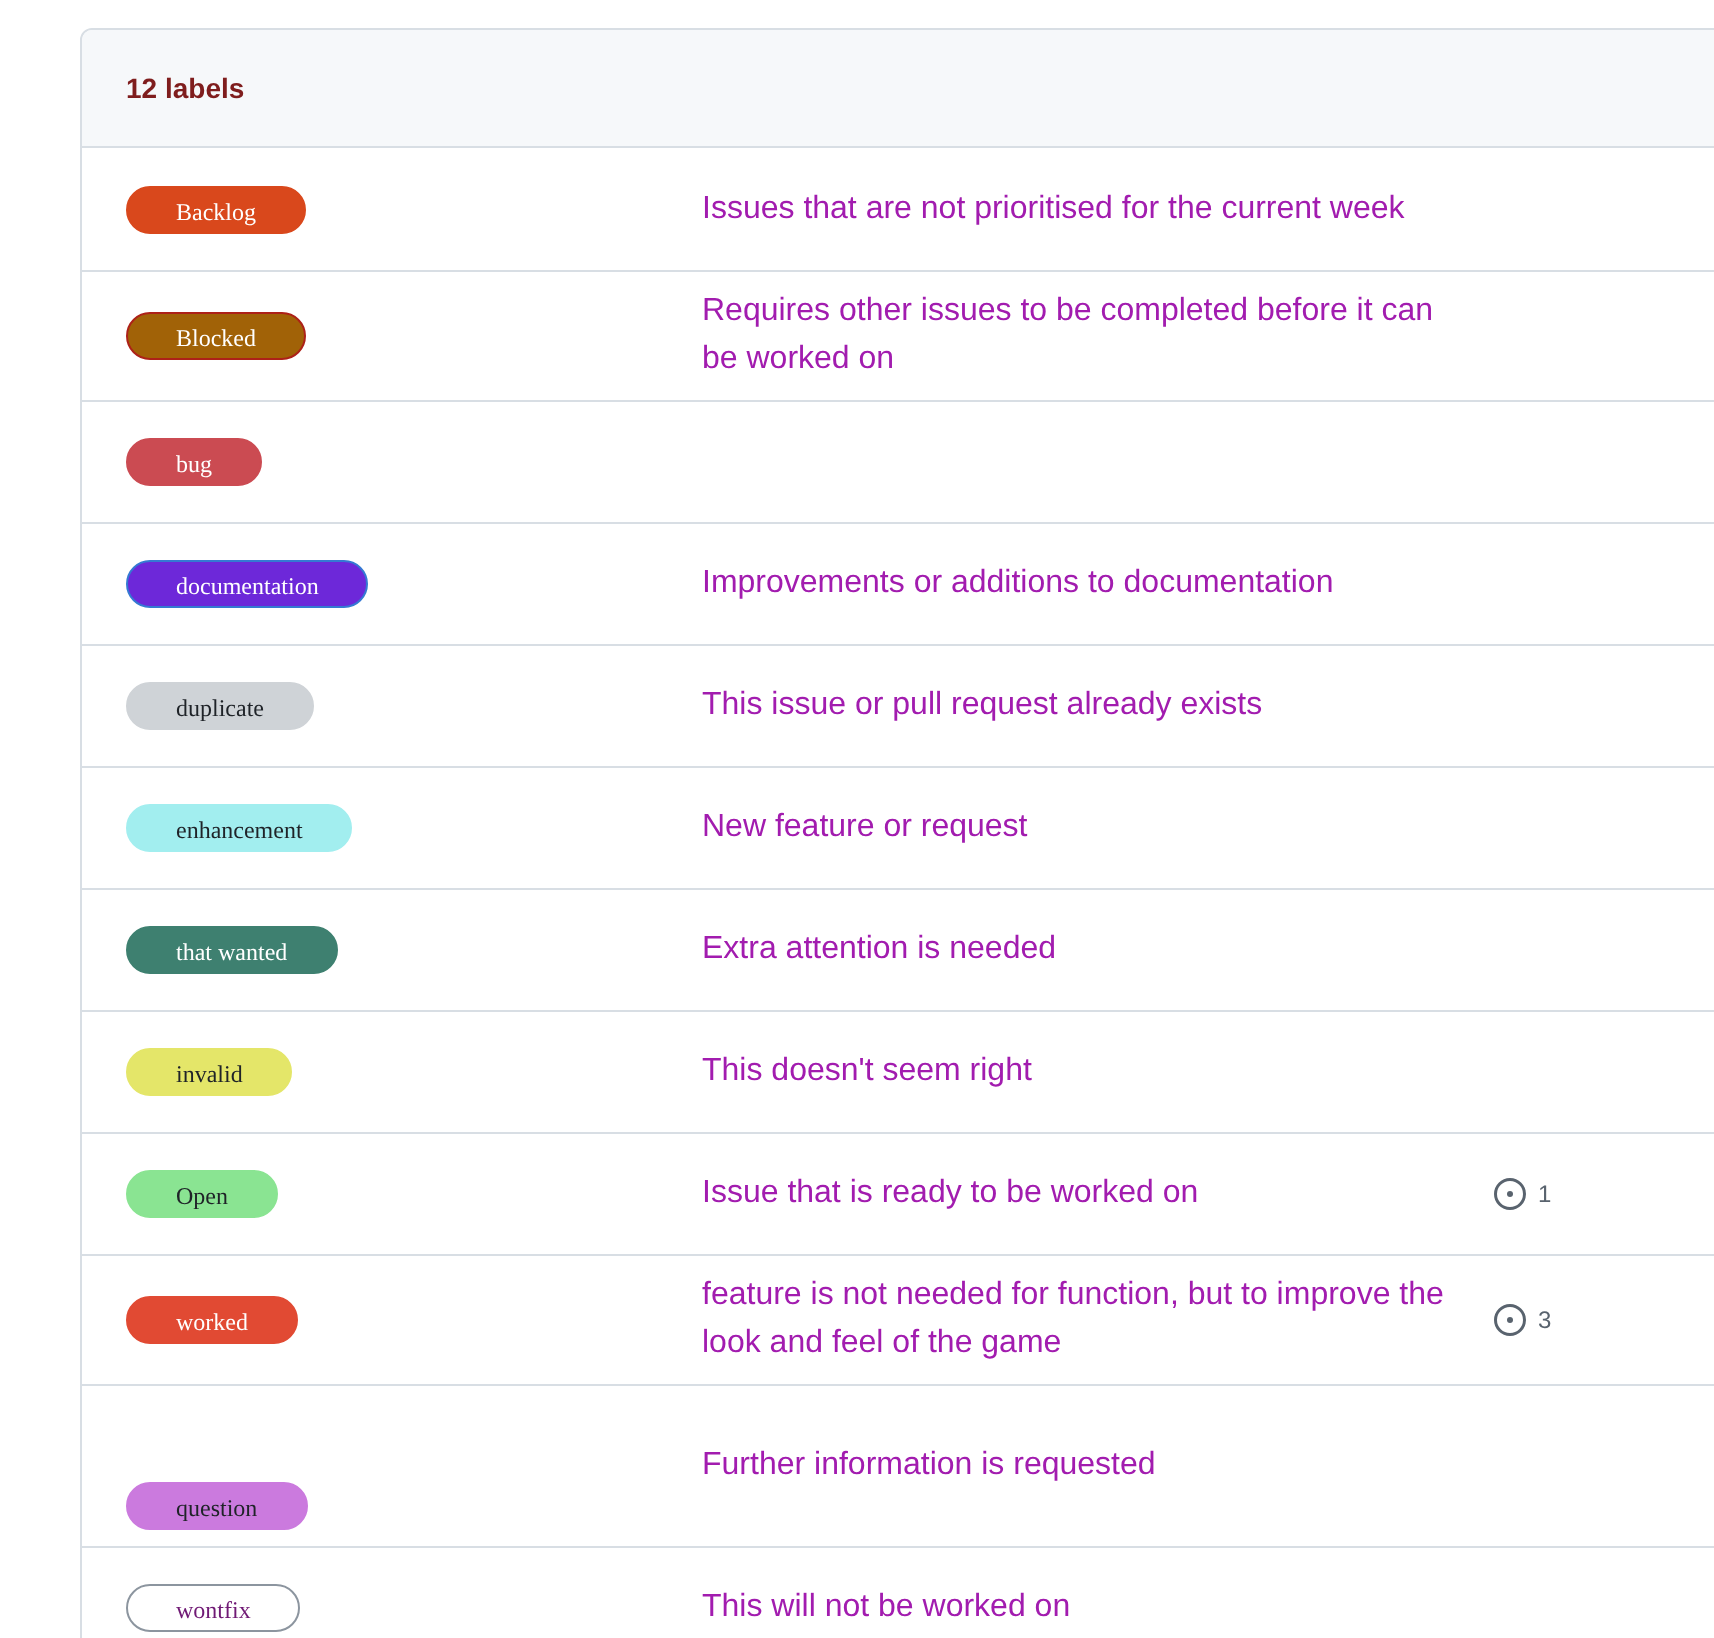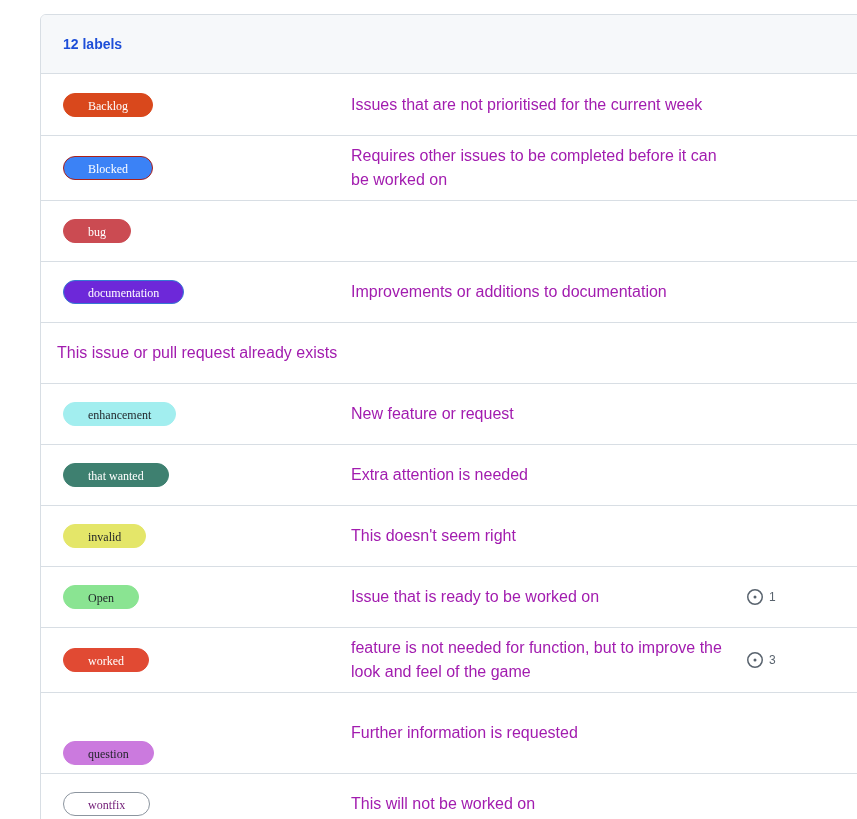--- a/index.html
+++ b/index.html
@@ -40,21 +40,21 @@
     padding: 16px;
     height: 59px;
     box-sizing: border-box;
     display: flex;
     align-items: center;
   }
 
   .labels-count {
     font-size: 14px;
     font-weight: 600;
-    color: #1d4ed8;
+    color: #7f1d1d;
     line-height: 1.2;
     padding-left: 6px;
   }
 
   .label-row {
     display: flex;
     align-items: center;
     border-top: 1px solid #d8dee4;
     min-height: 61px;
     padding: 8px 16px;
@@ -135,39 +135,42 @@
     <div id="labels-list">
         <div class="label-row">
           <div class="col-name">
             <span class="label-chip" style="background: rgb(217, 72, 28); color: rgb(255, 255, 255); border-color: rgb(217, 72, 28);">Backlog</span>
           </div>
           <div class="col-desc">Issues that are not prioritised for the current week</div>
           <div class="col-issues"></div>
         </div>
         <div class="label-row">
           <div class="col-name">
-            <span class="label-chip" style="background: #3b82f6; color: rgb(255, 255, 255); border-color: rgb(173, 33, 24); text-align: right;">Blocked</span>
+            <span class="label-chip" style="background: #a16207; color: rgb(255, 255, 255); border-color: rgb(173, 33, 24); text-align: right;">Blocked</span>
           </div>
           <div class="col-desc">Requires other issues to be completed before it can be worked on</div>
           <div class="col-issues"></div>
         </div>
         <div class="label-row">
           <div class="col-name">
             <span class="label-chip" style="background: rgb(203, 75, 82); color: rgb(255, 255, 255); border-color: rgb(203, 75, 82);">bug</span>
           </div>
           <div class="col-issues"></div>
         </div>
         <div class="label-row">
           <div class="col-name">
             <span class="label-chip" style="background: #6d28d9; color: rgb(255, 255, 255); border-color: rgb(53, 121, 211); text-align: right;">documentation</span>
           </div>
           <div class="col-desc">Improvements or additions to documentation</div>
           <div class="col-issues"></div>
         </div>
         <div class="label-row">
+          <div class="col-name">
+            <span class="label-chip" style="background: rgb(207, 211, 215); color: rgb(31, 35, 40); border-color: rgb(207, 211, 215);">duplicate</span>
+          </div>
           <div class="col-desc">This issue or pull request already exists</div>
           <div class="col-issues"></div>
         </div>
         <div class="label-row">
           <div class="col-name">
             <span class="label-chip" style="background: rgb(162, 238, 239); color: rgb(31, 35, 40); border-color: rgb(162, 238, 239);">enhancement</span>
           </div>
           <div class="col-desc">New feature or request</div>
           <div class="col-issues"></div>
         </div>

